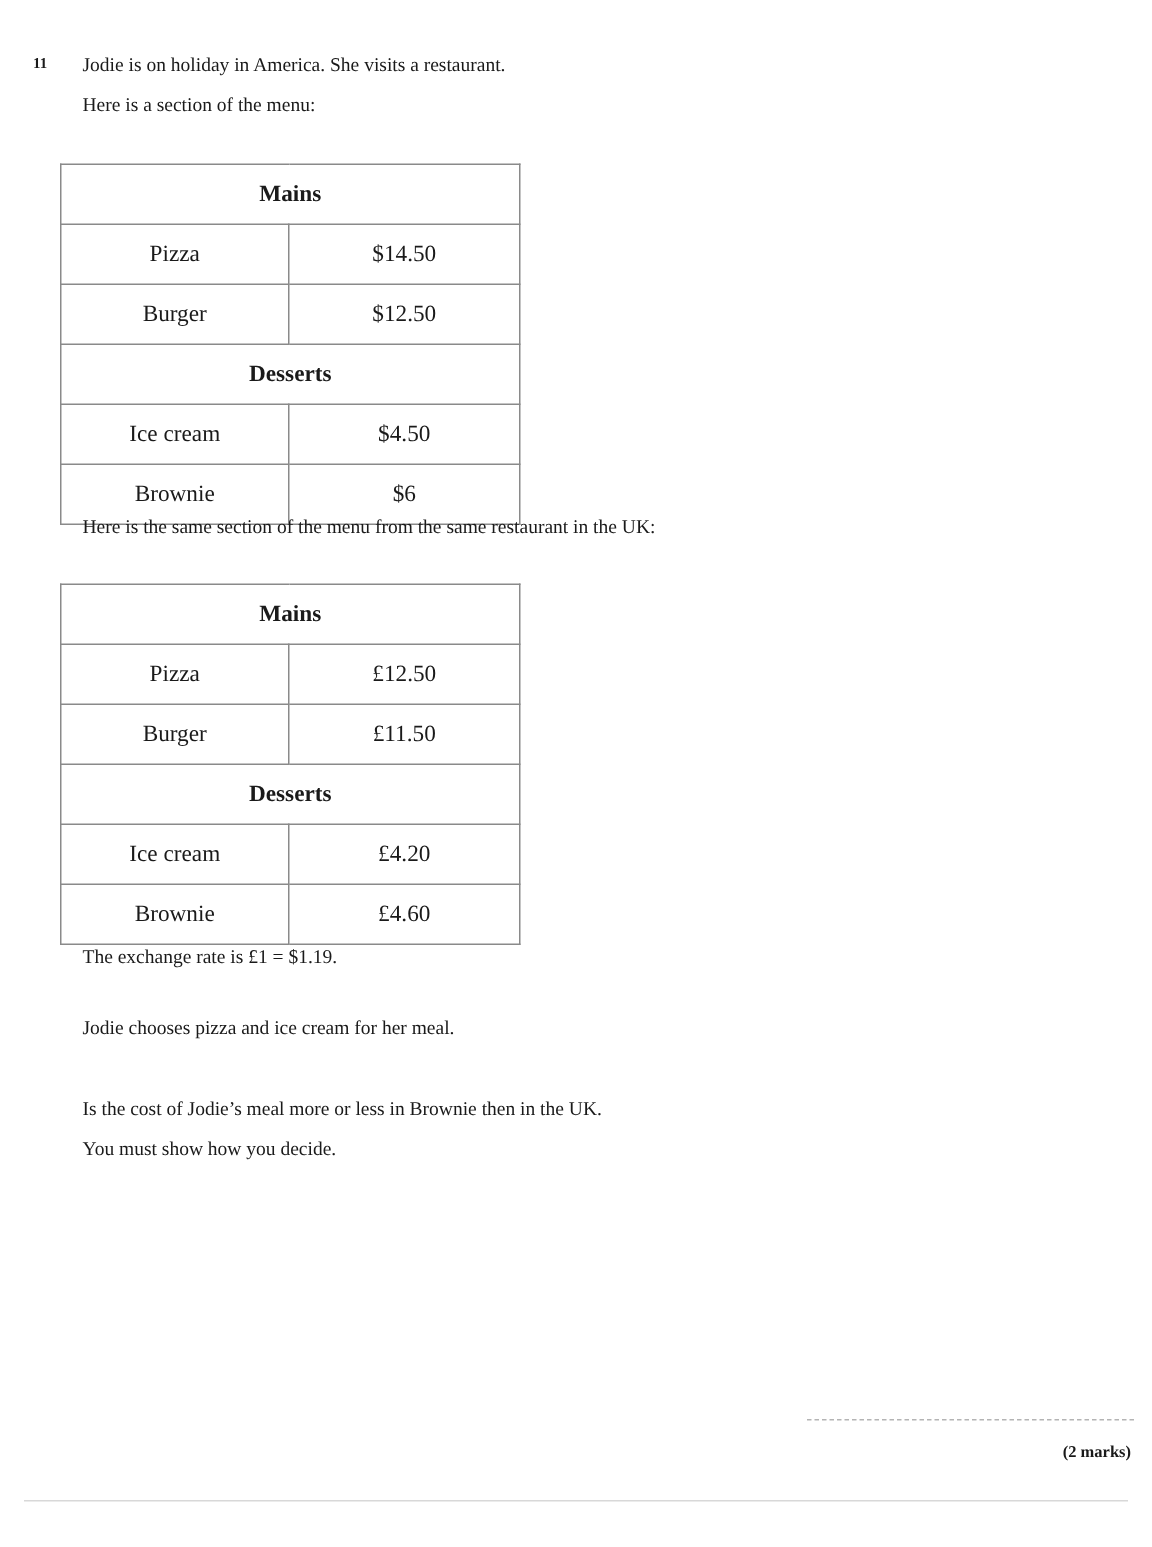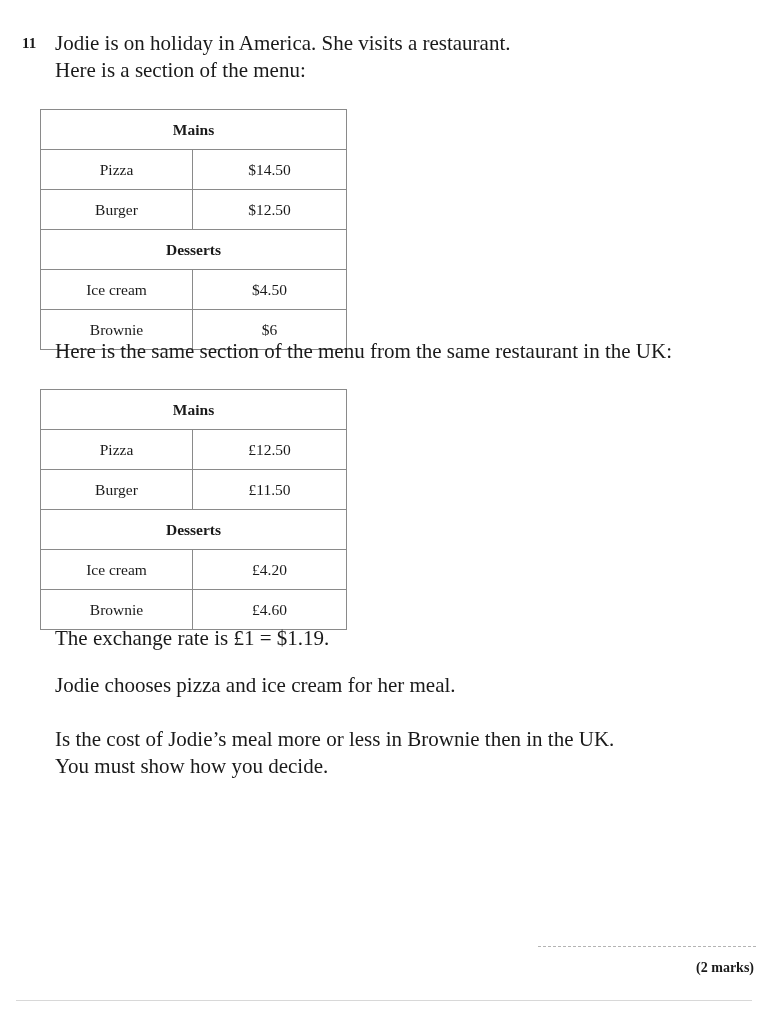--- a/index.html
+++ b/index.html
@@ -21,28 +21,28 @@
     width: 768px;
     height: 1031px;
   }
 
   
   .q-number {
     position: absolute;
     left: 22px;
     top: 33px;
     font-weight: bold;
-    font-size: 15px;
+    font-size: 10px;
     line-height: 20px;
   }
 
   .body-text {
     position: absolute;
     left: 55px;
-    font-size: 21px;
+    font-size: 13px;
     line-height: 20px;
     white-space: nowrap;
   }
 
   .line-intro-1 { top: 33px; }
   .line-intro-2 { top: 60px; }
   .line-uk-menu { top: 341px; }
   .line-rate    { top: 628px; }
   .line-choice  { top: 675px; }
   .line-q1      { top: 729px; }
@@ -82,21 +82,21 @@
     left: 538px;
     top: 946px;
     width: 218px;
     border-top: 1px dashed #b4b4b4;
   }
   .marks {
     position: absolute;
     right: 14px;
     top: 958px;
     font-weight: bold;
-    font-size: 14px;
+    font-size: 11px;
     line-height: 20px;
   }
 
   .footer-rule {
     position: absolute;
     left: 16px;
     top: 1000px;
     width: 736px;
     border-top: 1px solid #d8d8d8;
   }

